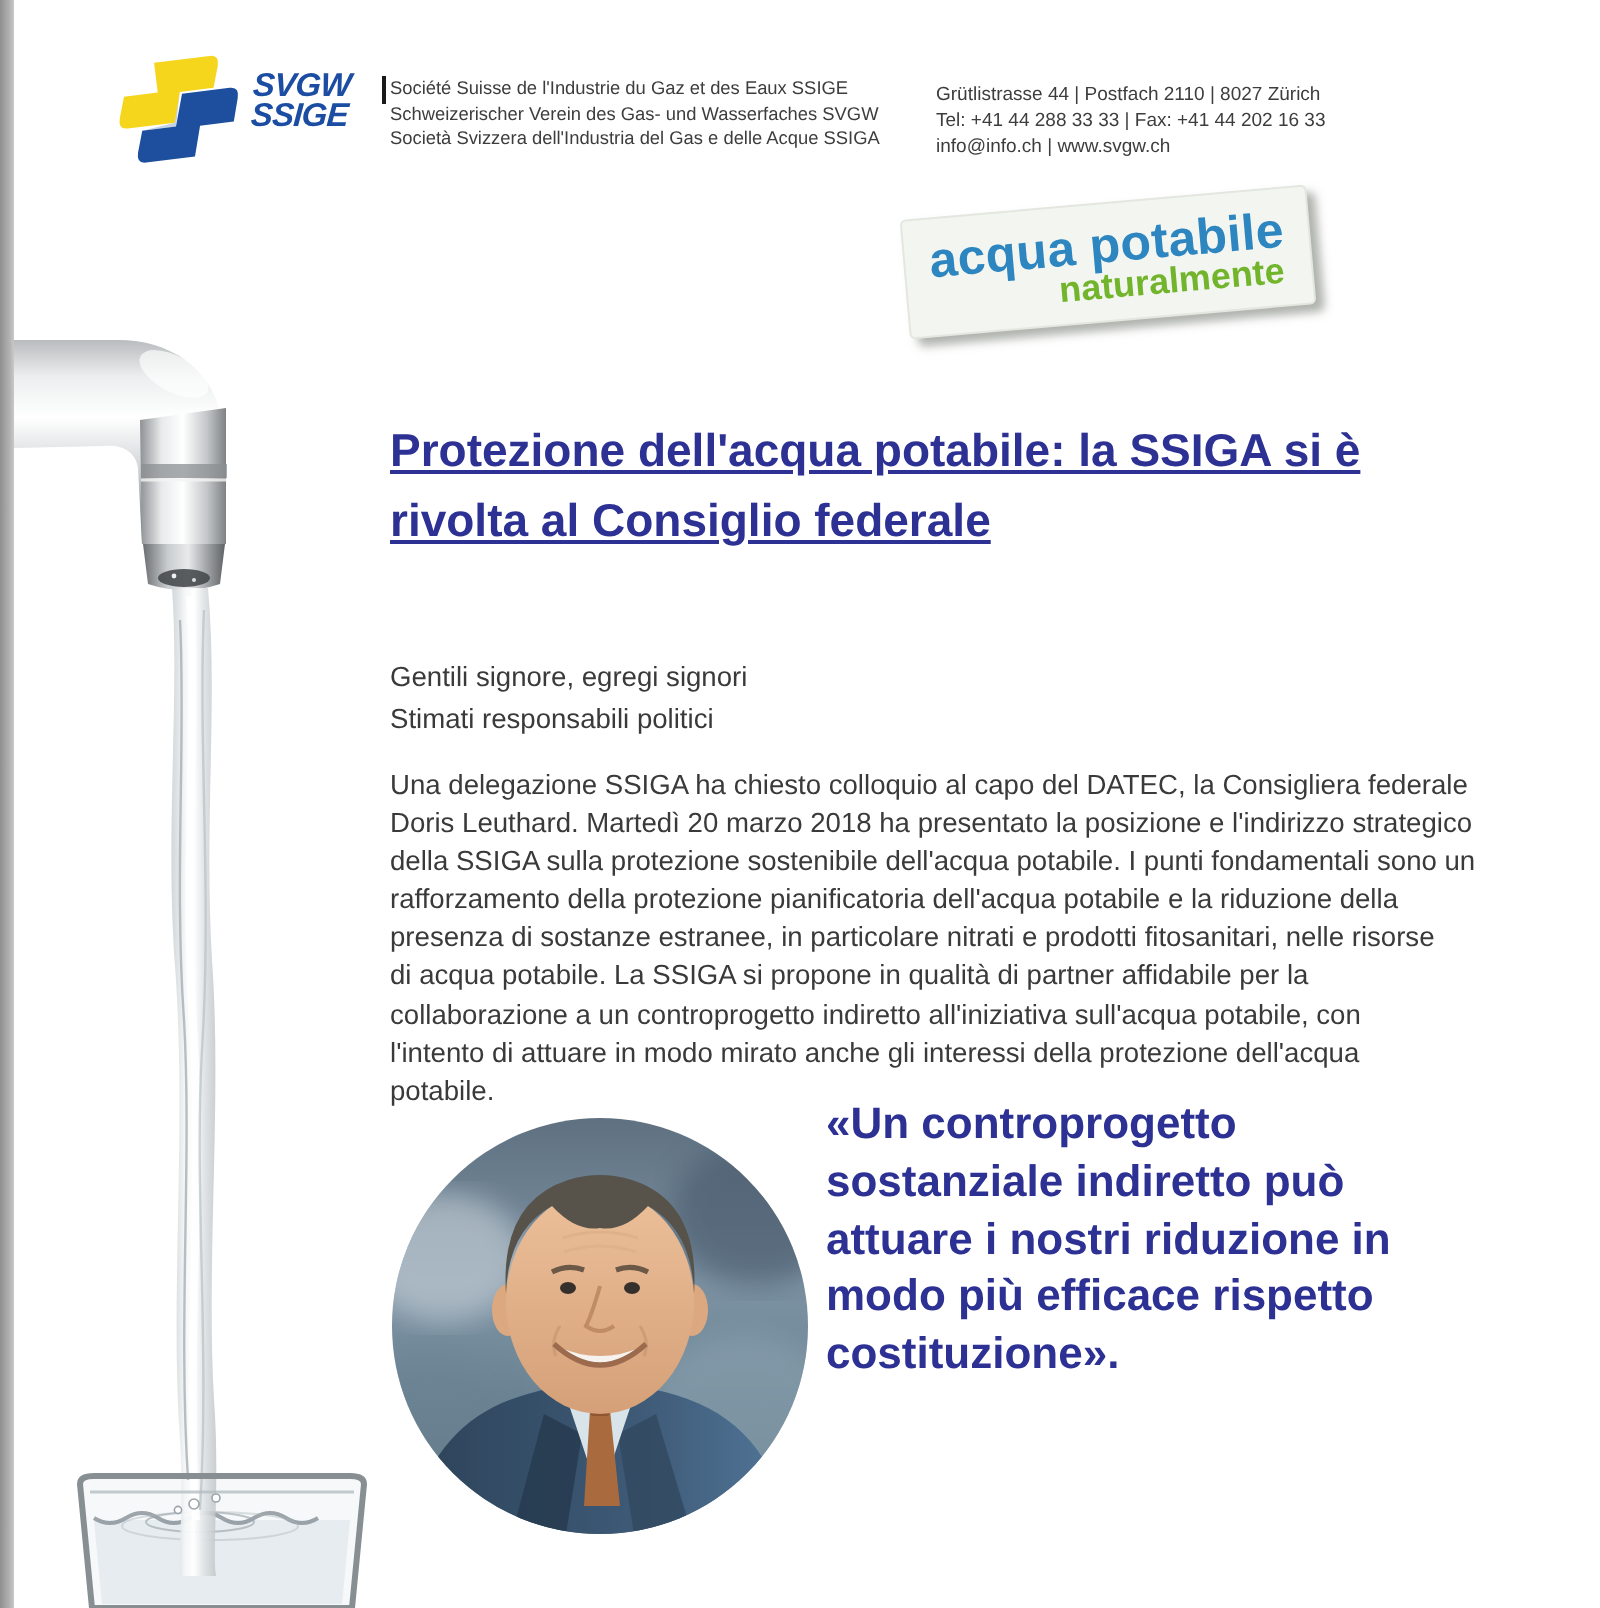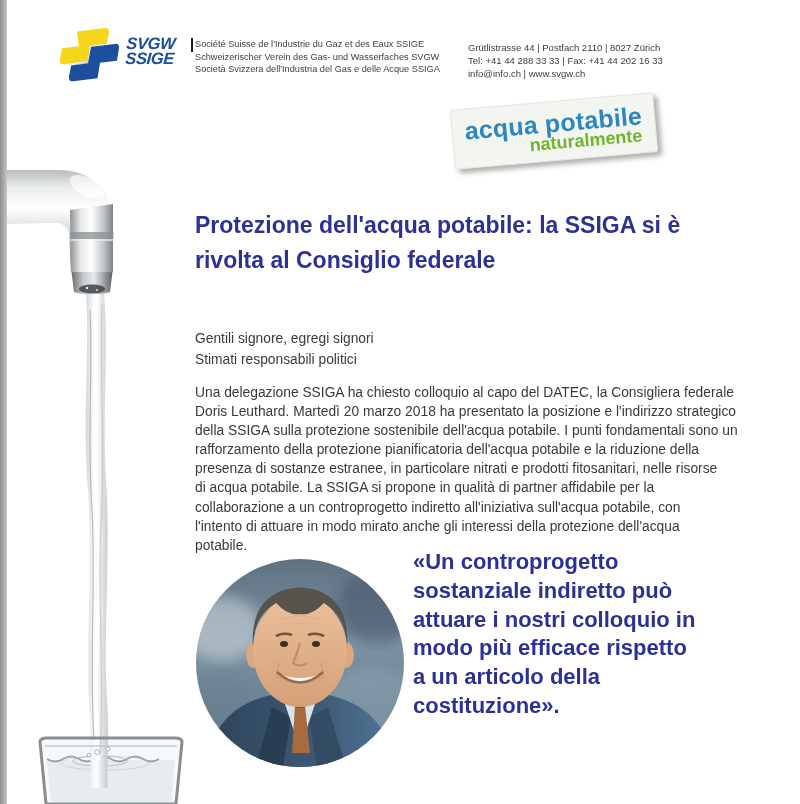--- a/index.html
+++ b/index.html
@@ -25,21 +25,21 @@
     transform:rotate(-5deg);box-shadow:4px 4px 5px rgba(110,115,105,0.55);
     display:flex;flex-direction:column;justify-content:center;}
   .stamp-l1{color:#2e86c0;font-weight:bold;font-size:25px;line-height:26px;text-align:center;letter-spacing:0.2px;}
   .stamp-l2{color:#72b52c;font-weight:bold;font-size:18px;line-height:19px;text-align:center;padding-left:62px;margin-top:-2px;}
   
   .tap{position:absolute;left:7px;top:140px;width:188px;height:664px;}
   .portrait{position:absolute;left:196px;top:559px;width:208px;height:208px;}
   
   .title{position:absolute;left:195px;top:208px;color:#2d3193;font-weight:bold;
     font-size:23px;line-height:35px;}
-  .title div{white-space:nowrap;}
+  .title div{white-space:nowrap;text-decoration:underline;}
   .greeting{position:absolute;left:195px;top:329px;color:#3a3a3a;font-size:13.8px;line-height:20.5px;}
   .greeting div{white-space:nowrap;}
   .body-text{position:absolute;left:195px;top:383px;color:#3a3a3a;font-size:13.8px;line-height:19.1px;}
   .body-text div{white-space:nowrap;}
   .quote{position:absolute;left:413px;top:548px;color:#2d3193;font-weight:bold;
     font-size:22px;line-height:28.8px;}
   .quote div{white-space:nowrap;}
 </style>
 </head>
 <body>
@@ -220,18 +220,17 @@
       <path d="M 82,114 Q 104,132 126,114 Q 104,124 82,114 Z" fill="#f6f3ef"></path>
       <path d="M 81,113 Q 104,134 127,113" stroke="#9c6a4d" stroke-width="2.6" fill="none"></path>
       <path d="M 85,60 Q 104,54 123,60" stroke="#d8ab85" stroke-width="1.4" fill="none" opacity="0.6"></path>
       <path d="M 86,67 Q 104,61 122,67" stroke="#d8ab85" stroke-width="1.4" fill="none" opacity="0.5"></path>
     </g>
   </svg>
 
   <div class="quote">
     <div>«Un controprogetto</div>
     <div>sostanziale indiretto può</div>
-    <div>attuare i nostri colloquio in</div>
+    <div>attuare i nostri riduzione in</div>
     <div>modo più efficace rispetto</div>
-    <div>a un articolo della</div>
     <div>costituzione».</div>
   </div>
 </div>
 
 </body></html>

